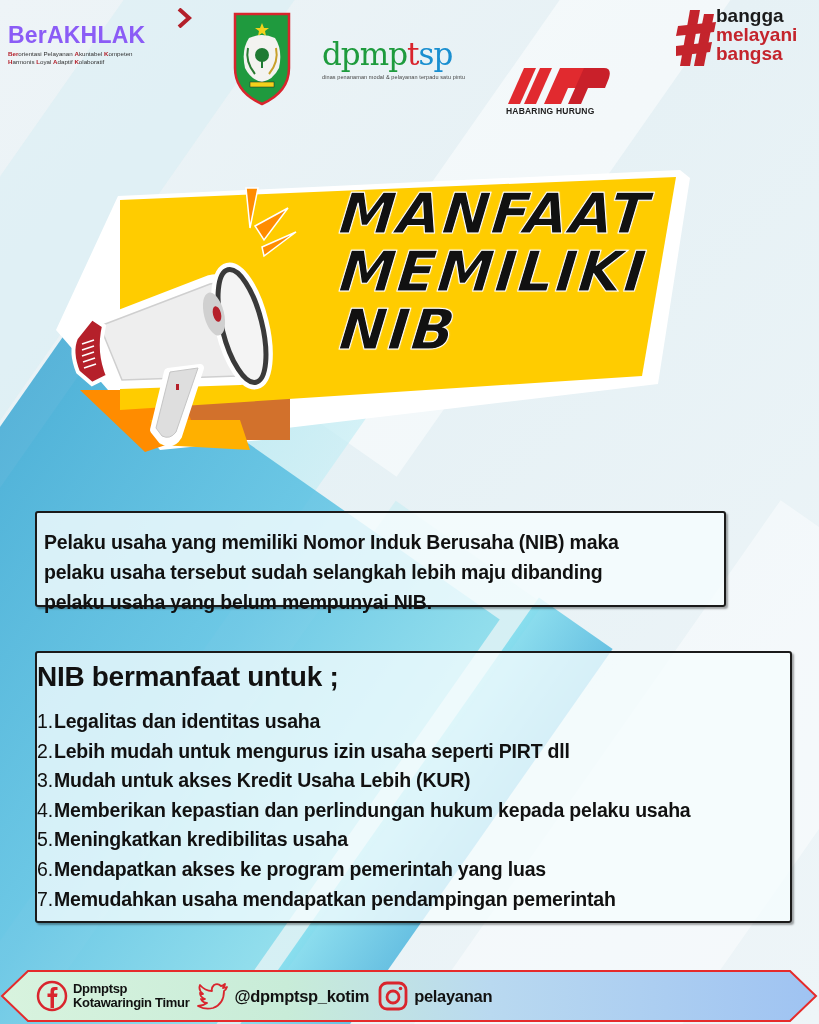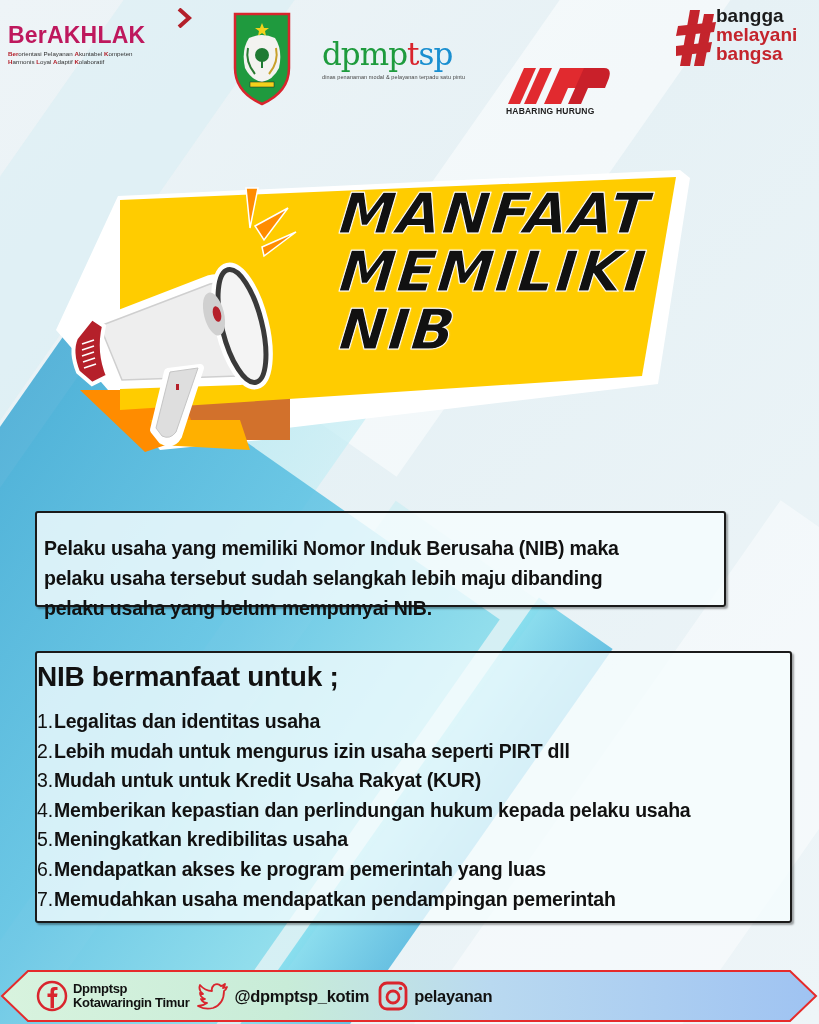--- a/index.html
+++ b/index.html
@@ -16,21 +16,21 @@
   .s3 { left: 330px; top: 560px; width: 90px; height: 700px; background: linear-gradient(90deg, #6fd8ec, #3db0db); transform: rotate(35deg); opacity: .75; }
   .s4 { left: 150px; top: 480px; width: 180px; height: 800px; background: #c5ecf3; transform: rotate(35deg); opacity: .55; }
   .s5 { left: 560px; top: 500px; width: 220px; height: 700px; background: #ffffff; transform: rotate(35deg); opacity: .45; }
   .s6 { left: 470px; top: -200px; width: 140px; height: 700px; background: #ffffff; transform: rotate(35deg); opacity: .5; }
   .s7 { left: 20px; top: -180px; width: 140px; height: 700px; background: #d6edf3; transform: rotate(35deg); opacity: .5; }
 
   .content { position: absolute; inset: 0; z-index: 1; }
 
   
   .berakhlak { position: absolute; left: 8px; top: 22px; width: 180px; }
-  .berakhlak-title { font-weight: bold; font-size: 23px; color: #be185d; letter-spacing: .2px; }
+  .berakhlak-title { font-weight: bold; font-size: 23px; color: #8b5cf6; letter-spacing: .2px; }
   .berakhlak-chev { position: absolute; left: 168px; top: -14px; width: 16px; height: 20px; }
   .berakhlak-sub { font-size: 6.2px; color: #333; line-height: 8px; margin-top: 1px; }
   .berakhlak-sub b { color: #b3202a; }
 
   .crest { position: absolute; left: 233px; top: 10px; width: 58px; height: 96px; }
 
   .dpm { position: absolute; left: 322px; top: 36px; width: 180px; }
   .dpm-word { font-family: "DejaVu Serif", serif; font-size: 31px; letter-spacing: -1px; line-height: 36px; }
   .dpm-word .g { color: #1e9b3d; }
   .dpm-word .b { color: #1a8fd0; }
@@ -61,21 +61,21 @@
     text-shadow: 0 0 2px #fff;
   }
   .title-text div { transform: skewX(-6deg); }
 
   
   .intro-box {
     position: absolute; left: 35px; top: 511px; width: 691px; height: 96px;
     background: rgba(245,252,254,.82);
     border: 2px solid #1a1a1a; border-radius: 3px;
     box-shadow: 2px 2px 2px rgba(0,0,0,.35);
-    padding: 20px 7px;
+    padding: 14px 7px;
   }
   .intro-text { font-size: 19.5px; font-weight: bold; color: #111; line-height: 30px; letter-spacing: -.2px; }
 
   .benefit-box {
     position: absolute; left: 35px; top: 651px; width: 757px; height: 272px;
     background: rgba(245,252,254,.78);
     border: 2px solid #1a1a1a; border-radius: 3px;
     box-shadow: 2px 2px 2px rgba(0,0,0,.35);
     padding: 4px 0;
   }
@@ -221,21 +221,21 @@
       <li class="benefit-item">
           <span class="benefit-num">1.</span>
           <span class="benefit-text">Legalitas dan identitas usaha</span>
         </li>
       <li class="benefit-item">
           <span class="benefit-num">2.</span>
           <span class="benefit-text">Lebih mudah untuk mengurus izin usaha seperti PIRT dll</span>
         </li>
       <li class="benefit-item">
           <span class="benefit-num">3.</span>
-          <span class="benefit-text">Mudah untuk untuk Kredit Usaha Rakyat (KUR)</span>
+          <span class="benefit-text">Mudah untuk akses Kredit Usaha Lebih (KUR)</span>
         </li>
       <li class="benefit-item">
           <span class="benefit-num">4.</span>
           <span class="benefit-text">Memberikan kepastian dan perlindungan hukum kepada pelaku usaha</span>
         </li>
       <li class="benefit-item">
           <span class="benefit-num">5.</span>
           <span class="benefit-text">Meningkatkan kredibilitas usaha</span>
         </li>
       <li class="benefit-item">

